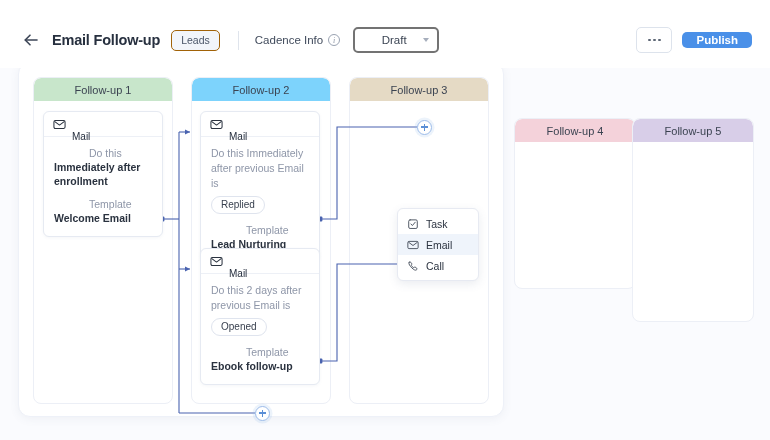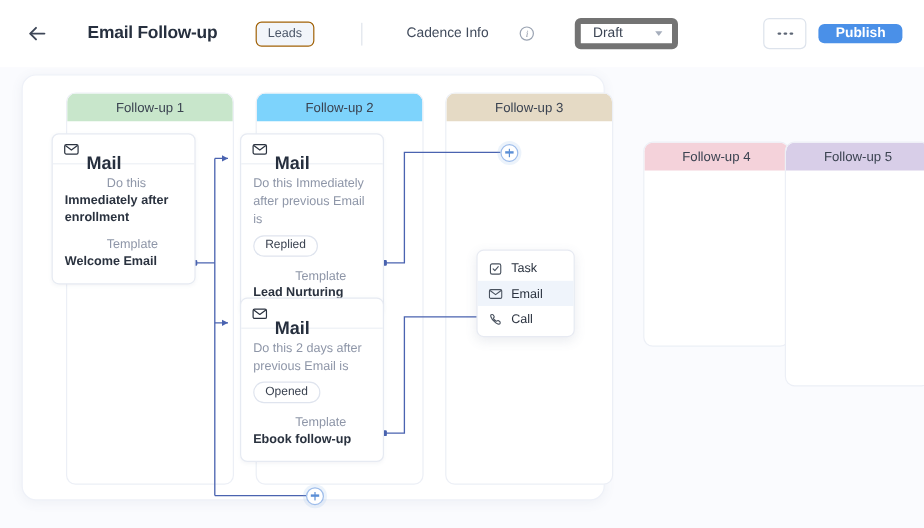--- a/index.html
+++ b/index.html
@@ -12,28 +12,27 @@
 
   #app {
     position: relative;
     width: 770px; height: 440px;
     background: #ffffff;
   }
 
   
   .header {
     position: absolute;
-    left: 0; top: 0;
+    left: 0; top: 12px;
     width: 770px; height: 56px;
     background: #ffffff;
     display: flex;
     align-items: center;
     padding: 0 18px 0 22px;
     z-index: 30;
-    gap: 21px;
   }
   .back-icon {
     width: 18px; height: 18px;
     display: flex; align-items: center; justify-content: center;
     color: #3d4657;
     margin-right: 12px;
     cursor: pointer;
     flex: 0 0 auto;
   }
   .page-title {
@@ -73,29 +72,30 @@
     font-style: italic;
     font-family: "Liberation Serif", serif;
     display: flex; align-items: center; justify-content: center;
     margin-left: 5px;
     flex: 0 0 auto;
     cursor: pointer;
   }
   .status-select {
     margin-left: 13px;
     width: 86px; height: 26px;
-    border: 5px solid #737373;
+    border: 2px solid #737373;
     border-radius: 5px;
     background: #fff;
     display: flex;
     align-items: center;
     padding: 0 8px 0 10px;
     font-size: 11.5px;
     color: #3c4554;
     cursor: pointer;
+    text-align: center;
   }
   .status-select .val { flex: 1; }
   .caret-down {
     width: 0; height: 0;
     border-left: 3.5px solid transparent;
     border-right: 3.5px solid transparent;
     border-top: 4px solid #a6aebc;
   }
   .hdr-right {
     margin-left: auto;
@@ -148,21 +148,20 @@
   }
 
   .col {
     position: absolute;
     top: 14px;
     width: 140px;
     background: #ffffff;
     border: 1px solid #eceff6;
     border-radius: 8px;
     overflow: hidden;
-    margin-left: 22px;
   }
   .col-head {
     height: 23px;
     display: flex; align-items: center; justify-content: center;
     font-size: 11px;
     color: #3b4351;
     border-radius: 7px 7px 0 0;
   }
 
   
@@ -185,22 +184,22 @@
     z-index: 10;
   }
   .card-head {
     height: 25px;
     display: flex; align-items: center;
     padding: 0 9px;
     border-bottom: 1px solid #edf0f6;
     gap: 6px;
   }
   .card-head .label {
-    font-size: 15px;
-    font-weight: bold;
+    font-size: 10px;
+    font-weight: normal;
     color: #262f3e;
     margin-top: 24px;
   }
   .card-body { padding: 9px 10px 11px; }
   .fld-label {
     font-size: 10.5px;
     color: #8e96a8;
     line-height: 14px;
     margin-left: 35px;
   }

